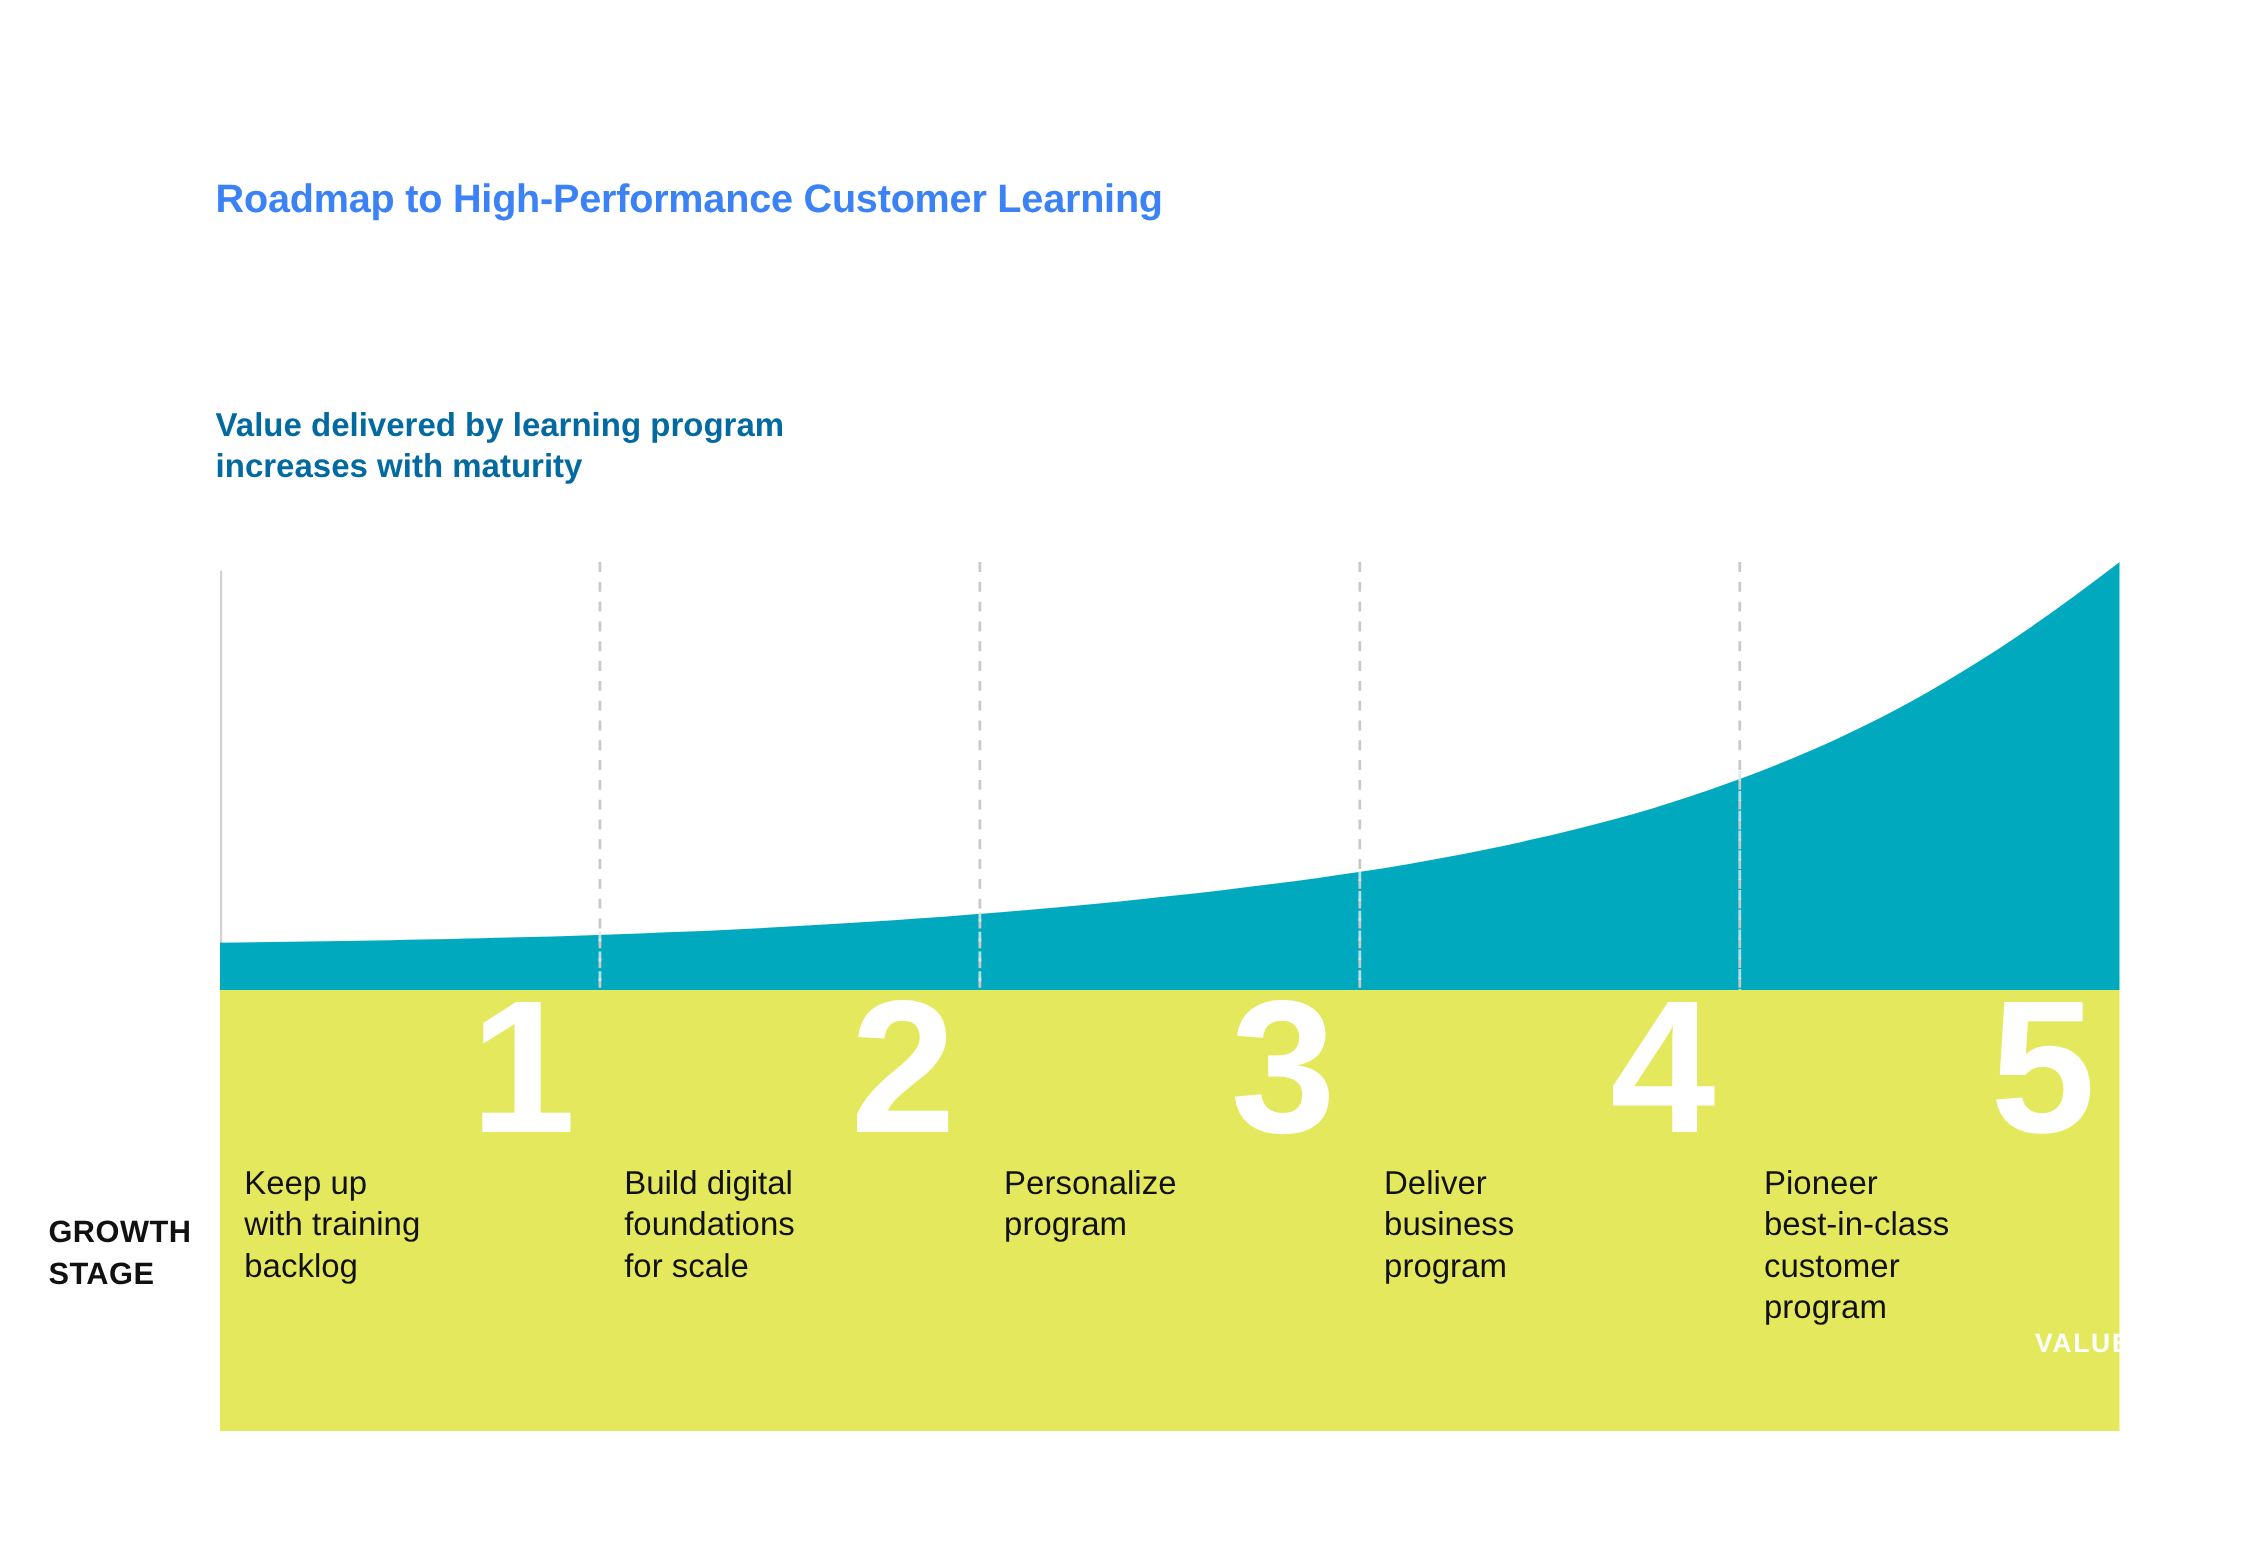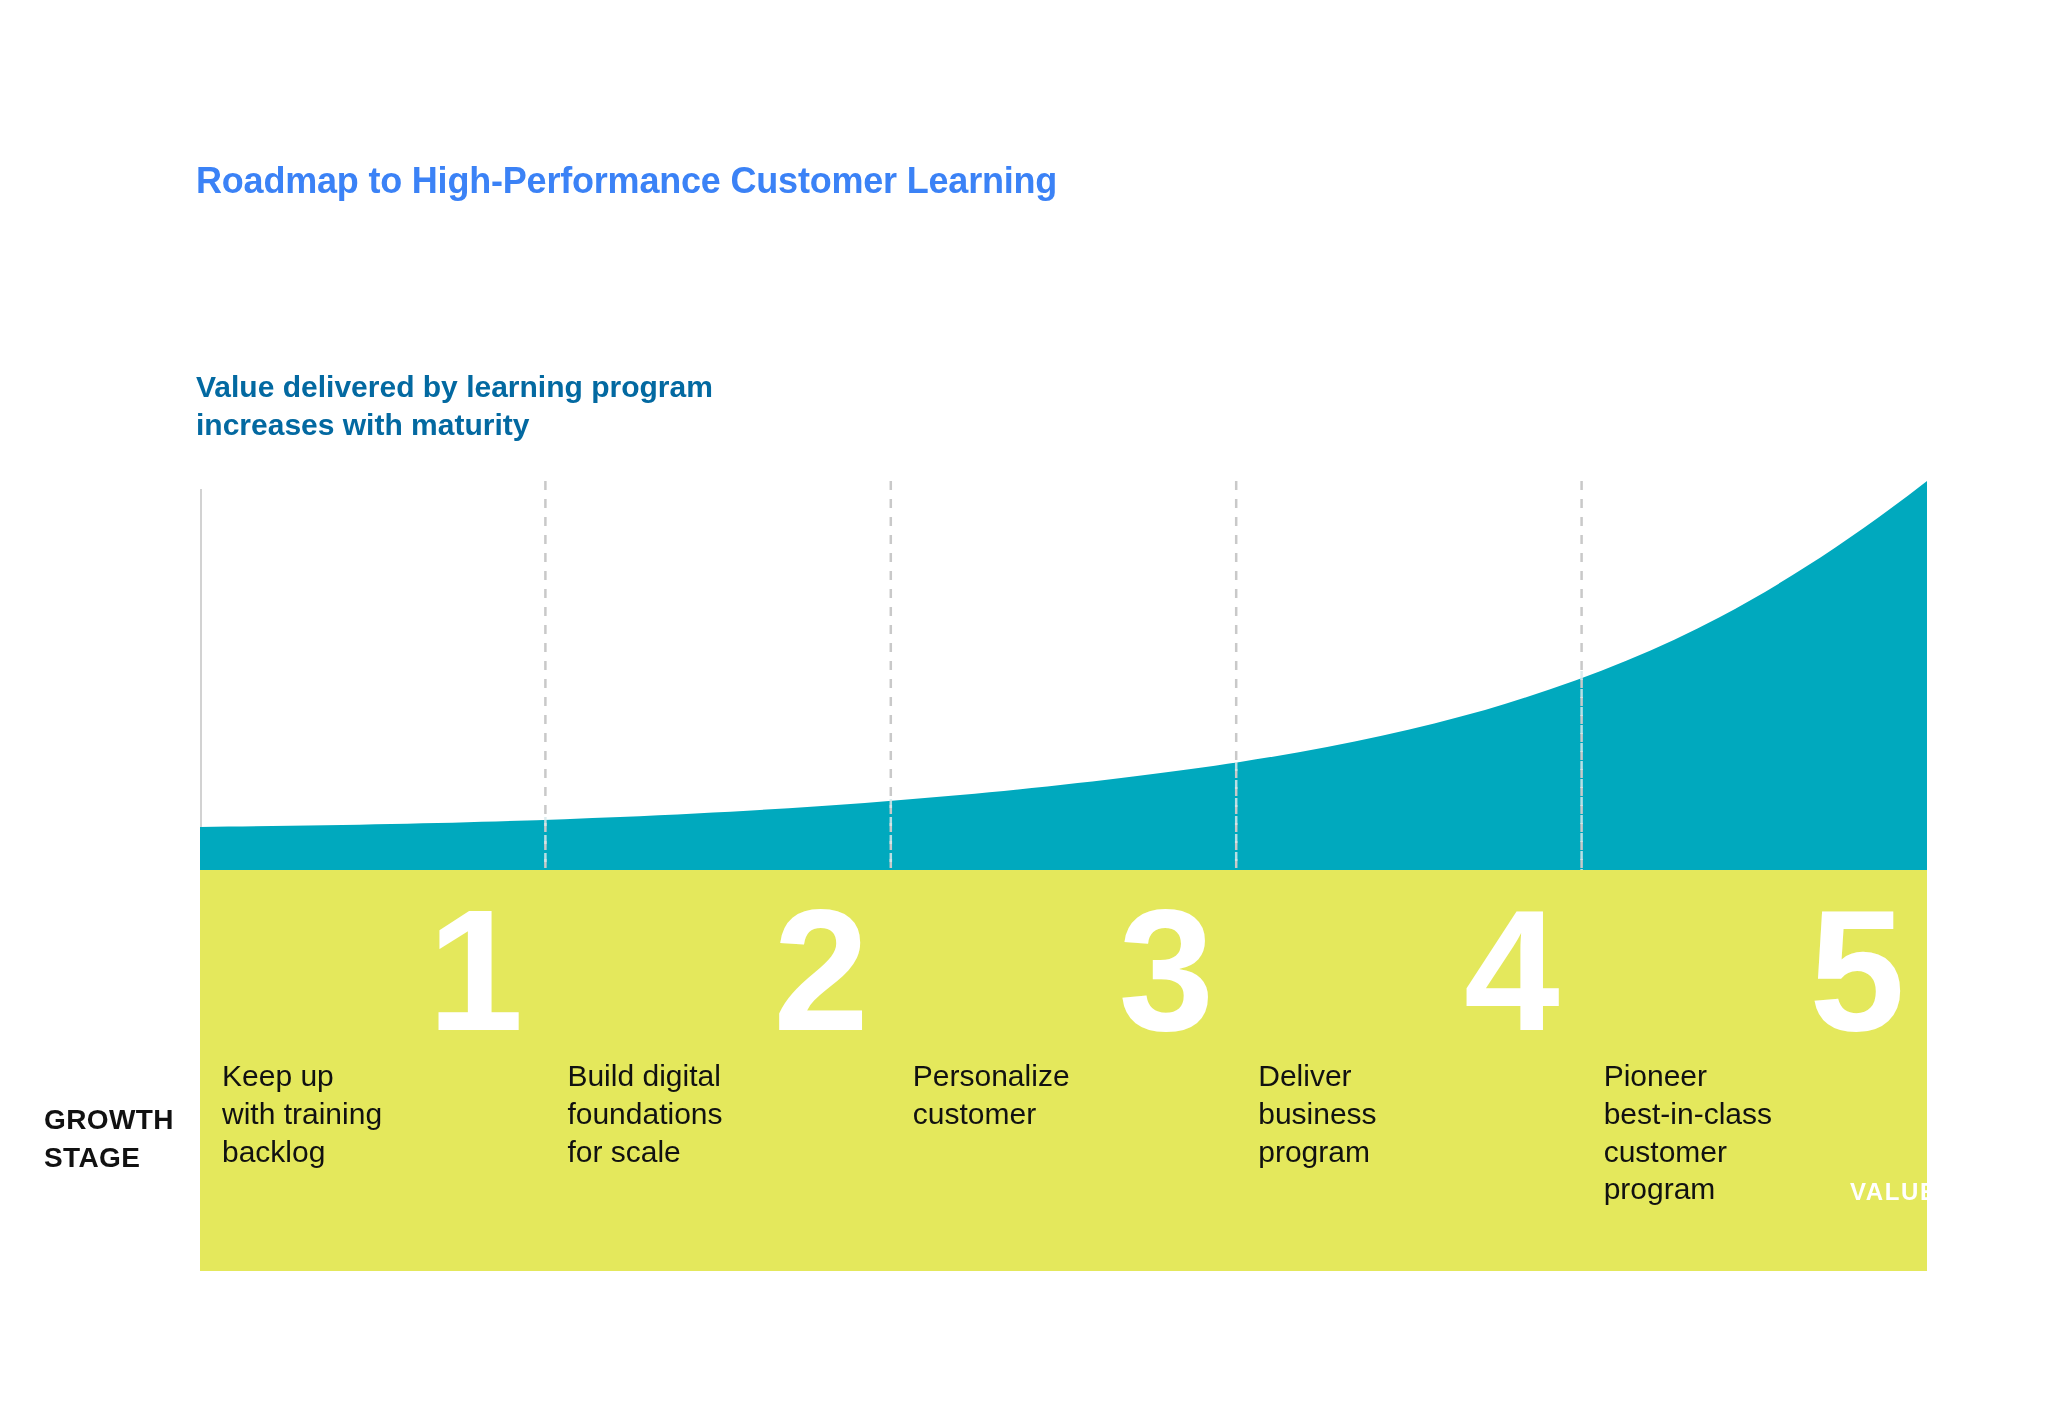--- a/index.html
+++ b/index.html
@@ -37,21 +37,21 @@
     font-weight: bold;
     line-height: 1.28;
     color: #0369a1;
     white-space: pre-line;
   }
 
   
   #plot-area {
     position: absolute;
     left: 200px;
-    top: 481px;
+    top: 511px;
     width: 1727px;
     height: 790px;
   }
 
   #plot-svg {
     position: absolute;
     left: 0;
     top: 0;
     width: 1727px;
     height: 790px;
@@ -187,21 +187,21 @@
   <div class="stage-col">
     <div class="stage-number">2</div>
     <div class="stage-text">Build digital
 foundations
 for scale</div>
   </div>
 
   <div class="stage-col">
     <div class="stage-number">3</div>
     <div class="stage-text">Personalize
-customer</div>
+program</div>
   </div>
 
   <div class="stage-col">
     <div class="stage-number">4</div>
     <div class="stage-text">Deliver
 business
 program</div>
   </div>
 
   <div class="stage-col">

